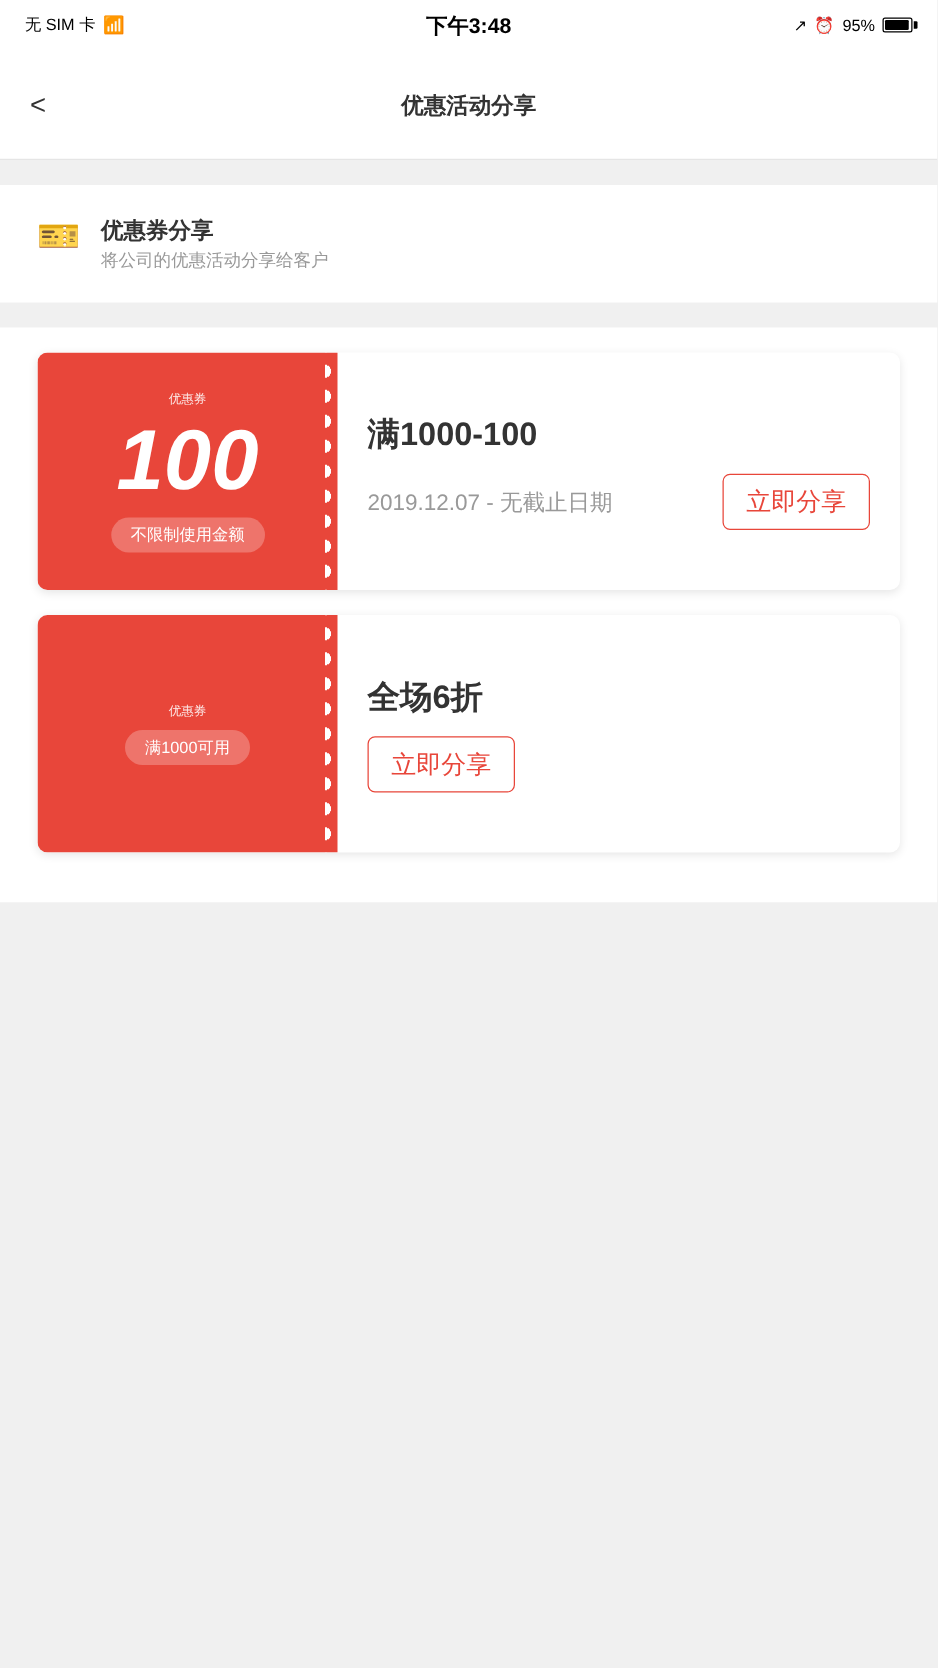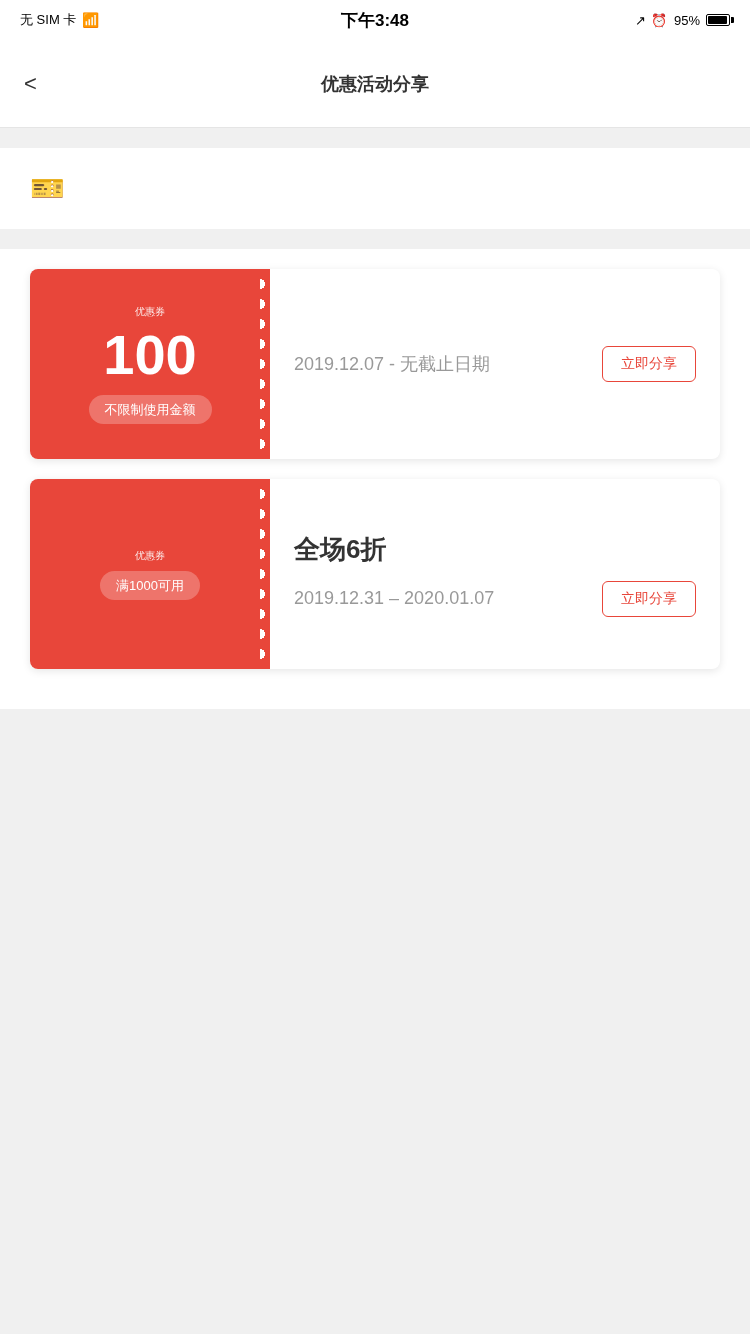--- a/index.html
+++ b/index.html
@@ -172,25 +172,26 @@
       background-size: 20px 20px;
       background-position: 0 5px;
     }
 
     .coupon-label {
       font-size: 10px;
       color: rgba(255,255,255,0.9);
       margin-bottom: 8px;
     }
     .coupon-amount {
-      font-size: 56px;
+      font-size: 68px;
       font-weight: 700;
       color: #fff;
       line-height: 1;
       margin-bottom: 12px;
+      font-style: italic;
     }
     .coupon-condition-bar {
       background: rgba(255,255,255,0.25);
       border-radius: 20px;
       padding: 5px 16px;
     }
     .coupon-condition-text {
       font-size: 13px;
       color: #fff;
     }
@@ -215,21 +216,21 @@
     }
     .coupon-date {
       font-size: 18px;
       color: #999;
       flex: 1;
     }
     .share-btn {
       border: 1.5px solid #e8463a;
       border-radius: 6px;
       padding: 8px 18px;
-      font-size: 14px;
+      font-size: 20px;
       color: #e8463a;
       background: #fff;
       cursor: pointer;
       white-space: nowrap;
       flex-shrink: 0;
     }
 
     
     .page-bg {
       flex: 1;
@@ -256,51 +257,55 @@
   </div>
 </div>
 
 <div class="nav-bar">
   <span class="nav-back">&lt;</span>
   <span class="nav-title">优惠活动分享</span>
 </div>
 
 <div class="section-header">
   <span class="section-icon">🎫</span>
+  <div class="section-text-group">
+    <span class="section-title">优惠券分享</span>
+    <span class="section-subtitle">将公司的优惠活动分享给客户</span>
+  </div>
 </div>
 
 <div class="coupon-list">
 
   <div class="coupon-card">
     <div class="coupon-left">
       <span class="coupon-label">优惠券</span>
       <span class="coupon-amount">100</span>
       <div class="coupon-condition-bar">
         <span class="coupon-condition-text">不限制使用金额</span>
       </div>
     </div>
     <div class="coupon-right">
+      <span class="coupon-name">满1000-100</span>
       <div class="coupon-bottom-row">
         <span class="coupon-date">2019.12.07 - 无截止日期</span>
         <button class="share-btn">立即分享</button>
       </div>
     </div>
   </div>
 
   <div class="coupon-card">
     <div class="coupon-left">
       <span class="coupon-label">优惠券</span>
       <div class="coupon-condition-bar">
         <span class="coupon-condition-text">满1000可用</span>
       </div>
     </div>
     <div class="coupon-right">
       <span class="coupon-name">全场6折</span>
       <div class="coupon-bottom-row">
-        <span class="coupon-date">2019.12.31 – 2020.01.07</span>
         <button class="share-btn">立即分享</button>
       </div>
     </div>
   </div>
 
 </div>
 
 <div class="page-bg"></div>
 
 </body></html>

